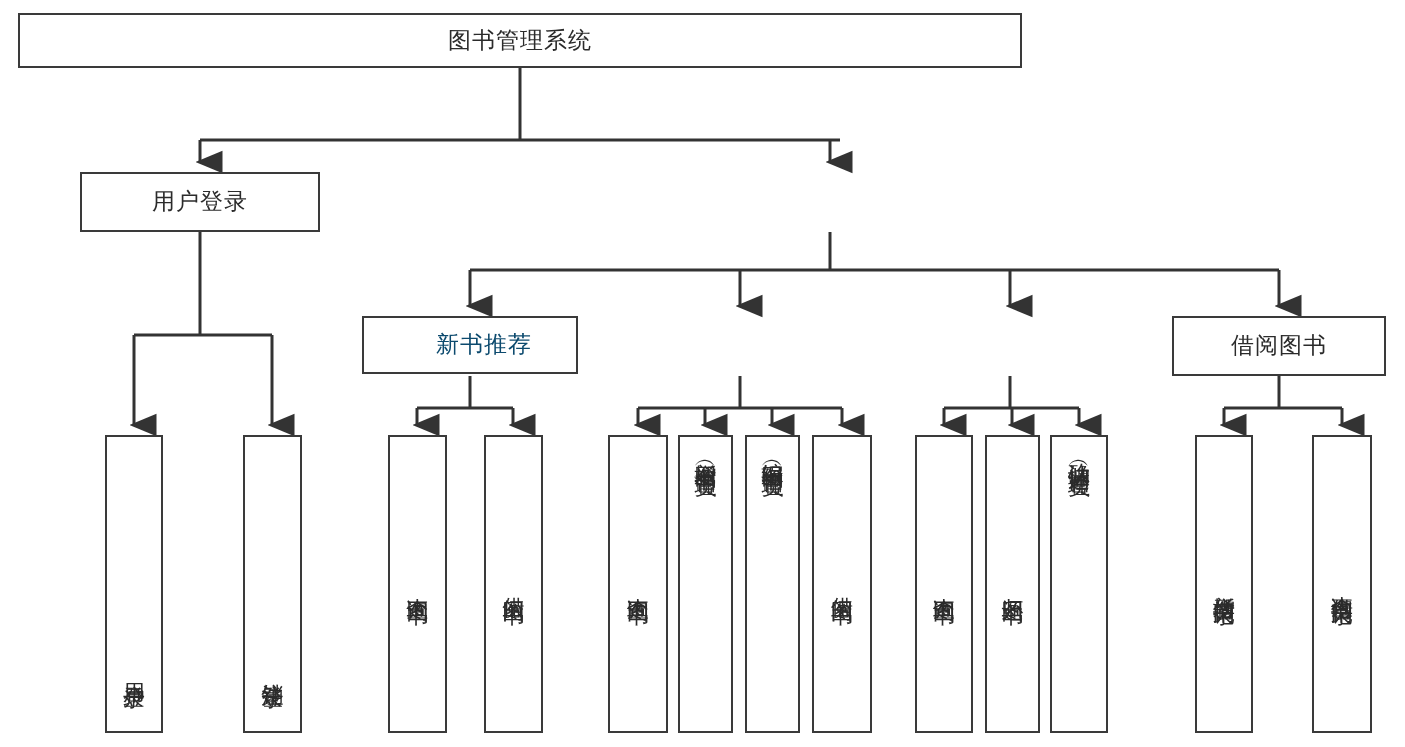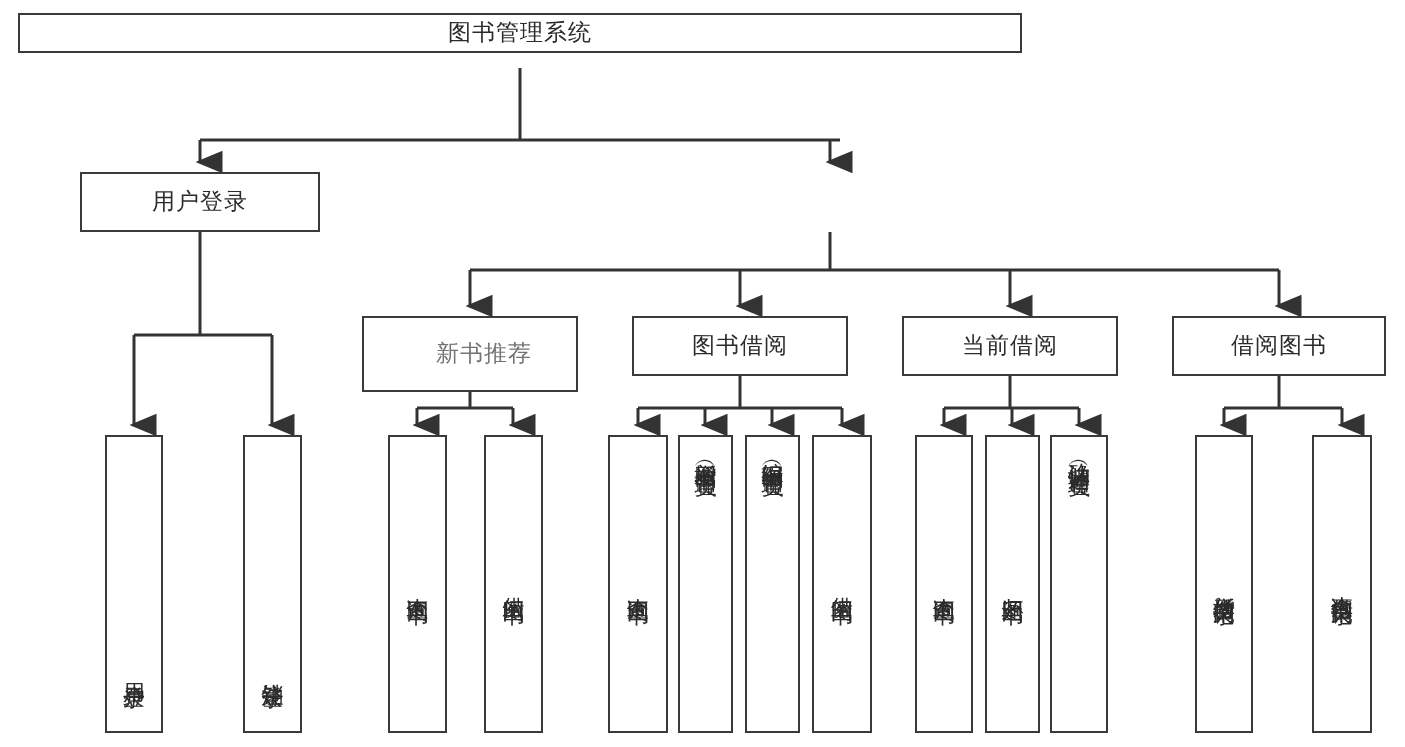--- a/index.html
+++ b/index.html
@@ -117,36 +117,30 @@
       <path d="M 1012 408 L 1012 425" marker-end="url(#arrow)"></path>
       <path d="M 1079 408 L 1079 425" marker-end="url(#arrow)"></path>
 
       <path d="M 1279 376 L 1279 408"></path>
       <path d="M 1224 408 L 1342 408"></path>
       <path d="M 1224 408 L 1224 425" marker-end="url(#arrow)"></path>
       <path d="M 1342 408 L 1342 425" marker-end="url(#arrow)"></path>
     </g>
   </svg>
 
-  <div class="node horiz" style="left: 18px; top: 13px; width: 1004px; height: 40px; border-color: rgb(58, 58, 58); color: rgb(43, 43, 43);">
+  <div class="node horiz" style="left: 18px; top: 13px; width: 1004px; height: 55px; border-color: rgb(58, 58, 58); color: rgb(43, 43, 43);">
     <span>图书管理系统</span>
   </div>
 
   <div class="node horiz" style="left: 80px; top: 172px; width: 240px; height: 60px; border-color: rgb(58, 58, 58); color: rgb(43, 43, 43);">
     <span>用户登录</span>
   </div>
 
-  <div class="node horiz" style="left: 362px; top: 316px; width: 216px; height: 76px; border-color: rgb(58, 58, 58); color: #737373; padding-left: 28px;">
+  <div class="node horiz" style="left: 362px; top: 316px; width: 216px; height: 58px; border-color: rgb(58, 58, 58); color: #0c4a6e; padding-left: 28px;">
     <span>新书推荐</span>
-  </div>
-  <div class="node horiz" style="left: 632px; top: 316px; width: 216px; height: 60px; border-color: rgb(58, 58, 58); color: rgb(43, 43, 43);">
-    <span>图书借阅</span>
-  </div>
-  <div class="node horiz" style="left: 902px; top: 316px; width: 216px; height: 60px; border-color: rgb(58, 58, 58); color: rgb(43, 43, 43);">
-    <span>当前借阅</span>
   </div>
   <div class="node horiz" style="left: 1172px; top: 316px; width: 214px; height: 60px; border-color: rgb(58, 58, 58); color: rgb(43, 43, 43);">
     <span>借阅图书</span>
   </div>
 
   <div class="node vert bottomed" style="left: 105px; top: 435px; width: 58px; height: 298px; border-color: rgb(58, 58, 58); color: rgb(43, 43, 43);">
     <span>用户登录</span>
   </div>
   <div class="node vert bottomed" style="left: 243px; top: 435px; width: 59px; height: 298px; border-color: rgb(58, 58, 58); color: rgb(43, 43, 43);">
     <span>注销登录</span>

